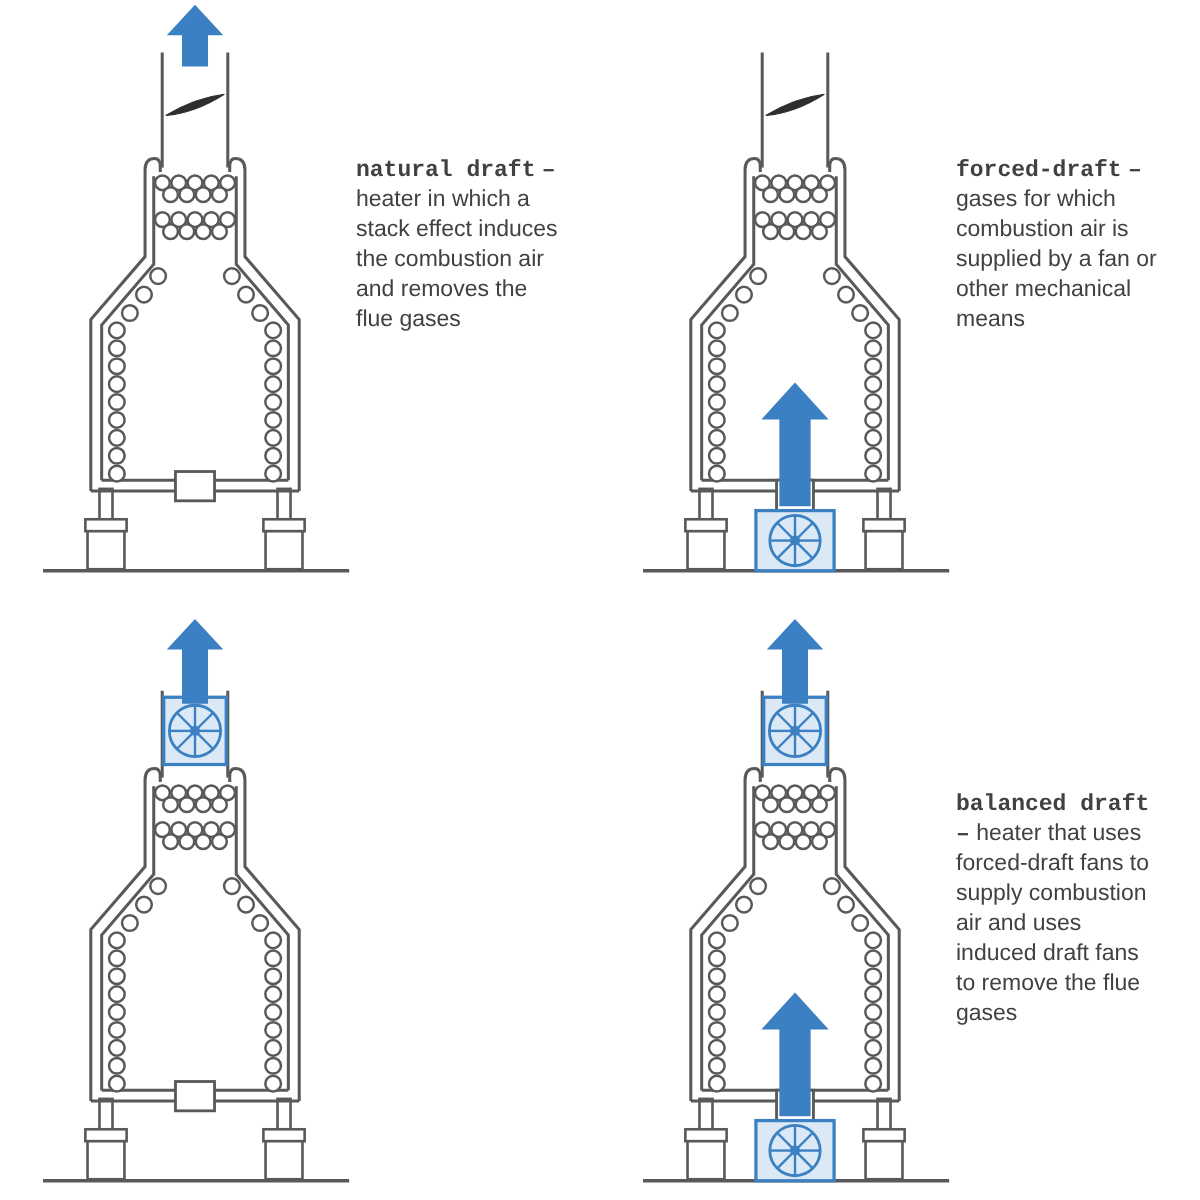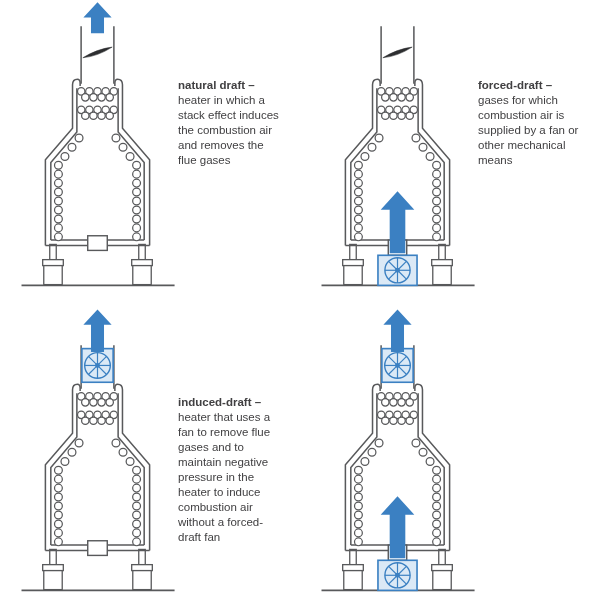--- a/index.html
+++ b/index.html
@@ -7,21 +7,21 @@
   .page{width:600px;height:600px;background:#ffffff;position:relative;overflow:hidden;
         font-family:"Liberation Sans",sans-serif;}
   .grid{display:grid;grid-template-columns:300px 300px;grid-template-rows:300px 300px;
         width:600px;height:600px;}
   .panel{position:relative;}
   .panel svg{position:absolute;left:15px;top:0;}
   .row2 svg{top:5px;}
   .caption{position:absolute;left:178px;top:78px;width:102px;
            font-size:11.5px;line-height:15px;color:#414042;}
   .row2 .caption{top:95px;}
-  .term,.dash{font-weight:bold;}
+  .term,.dash{font-weight:bold;font-family:Liberation Mono, monospace;}
 </style>
 </head>
 <body>
 
 <div class="page">
   <div class="grid">
 
     <div class="panel row1">
       <svg viewBox="0 0 152 276" width="165" height="300">
           <line x1="6" y1="262.7" x2="147" y2="262.7" stroke="#58595b" stroke-width="1.7"></line>
@@ -239,25 +239,20 @@
           <circle cx="112" cy="193.25" r="3.6" fill="#fff" stroke="#58595b" stroke-width="1.15"></circle>
           <circle cx="40" cy="201.5" r="3.6" fill="#fff" stroke="#58595b" stroke-width="1.15"></circle>
           <circle cx="112" cy="201.5" r="3.6" fill="#fff" stroke="#58595b" stroke-width="1.15"></circle>
           <circle cx="40" cy="209.75" r="3.6" fill="#fff" stroke="#58595b" stroke-width="1.15"></circle>
           <circle cx="112" cy="209.75" r="3.6" fill="#fff" stroke="#58595b" stroke-width="1.15"></circle>
           <circle cx="40" cy="218" r="3.6" fill="#fff" stroke="#58595b" stroke-width="1.15"></circle>
           <circle cx="112" cy="218" r="3.6" fill="#fff" stroke="#58595b" stroke-width="1.15"></circle>
           <rect x="67" y="217" width="18" height="13.5" fill="#fff" stroke="#58595b" stroke-width="1.3"></rect>
           <polygon points="76,4 63,18 70,18 70,43 82,43 82,18 89,18" fill="#3b80c2"></polygon>
         </svg>
-      <div class="caption">
-        <span class="term">induced-draft</span>
-        <span class="dash">–</span>
-        <span class="desc">heater that uses a fan to remove flue gases and to maintain negative pressure in the heater to induce combustion air without a forced-draft fan</span>
-      </div>
     </div>
 
     <div class="panel row2">
       <svg viewBox="0 0 152 276" width="165" height="300">
           <line x1="6" y1="262.7" x2="147" y2="262.7" stroke="#58595b" stroke-width="1.7"></line>
           <rect x="32" y="225" width="6" height="14" fill="#fff" stroke="#58595b" stroke-width="1.2"></rect>
           <rect x="25.5" y="239" width="19" height="5.5" fill="#fff" stroke="#58595b" stroke-width="1.2"></rect>
           <rect x="26.5" y="244.5" width="17" height="17.5" fill="#fff" stroke="#58595b" stroke-width="1.2"></rect>
           <rect x="114" y="225" width="6" height="14" fill="#fff" stroke="#58595b" stroke-width="1.2"></rect>
           <rect x="107.5" y="239" width="19" height="5.5" fill="#fff" stroke="#58595b" stroke-width="1.2"></rect>
@@ -331,16 +326,21 @@
           <line x1="76" y1="248.8" x2="76" y2="260.40000000000003" stroke="#3b80c2" stroke-width="1.1"></line>
           <line x1="76" y1="248.8" x2="67.79756133823605" y2="257.00243866176396" stroke="#3b80c2" stroke-width="1.1"></line>
           <line x1="76" y1="248.8" x2="64.4" y2="248.8" stroke="#3b80c2" stroke-width="1.1"></line>
           <line x1="76" y1="248.8" x2="67.79756133823605" y2="240.59756133823606" stroke="#3b80c2" stroke-width="1.1"></line>
           <line x1="76" y1="248.8" x2="76" y2="237.20000000000002" stroke="#3b80c2" stroke-width="1.1"></line>
           <line x1="76" y1="248.8" x2="84.20243866176395" y2="240.59756133823606" stroke="#3b80c2" stroke-width="1.1"></line>
           <circle cx="76" cy="248.8" r="2.3" fill="#3b80c2"></circle>
           <polygon points="76,176 60.5,193 68.8,193 68.8,233 83.2,233 83.2,193 91.5,193" fill="#3b80c2"></polygon>
           <polygon points="76,4 63,18 70,18 70,43 82,43 82,18 89,18" fill="#3b80c2"></polygon>
         </svg>
+      <div class="caption">
+        <span class="term">balanced draft</span>
+        <span class="dash">–</span>
+        <span class="desc">heater that uses forced-draft fans to supply combustion air and uses induced draft fans to remove the flue gases</span>
+      </div>
     </div>
 
   </div>
 </div>
 
 </body></html>

